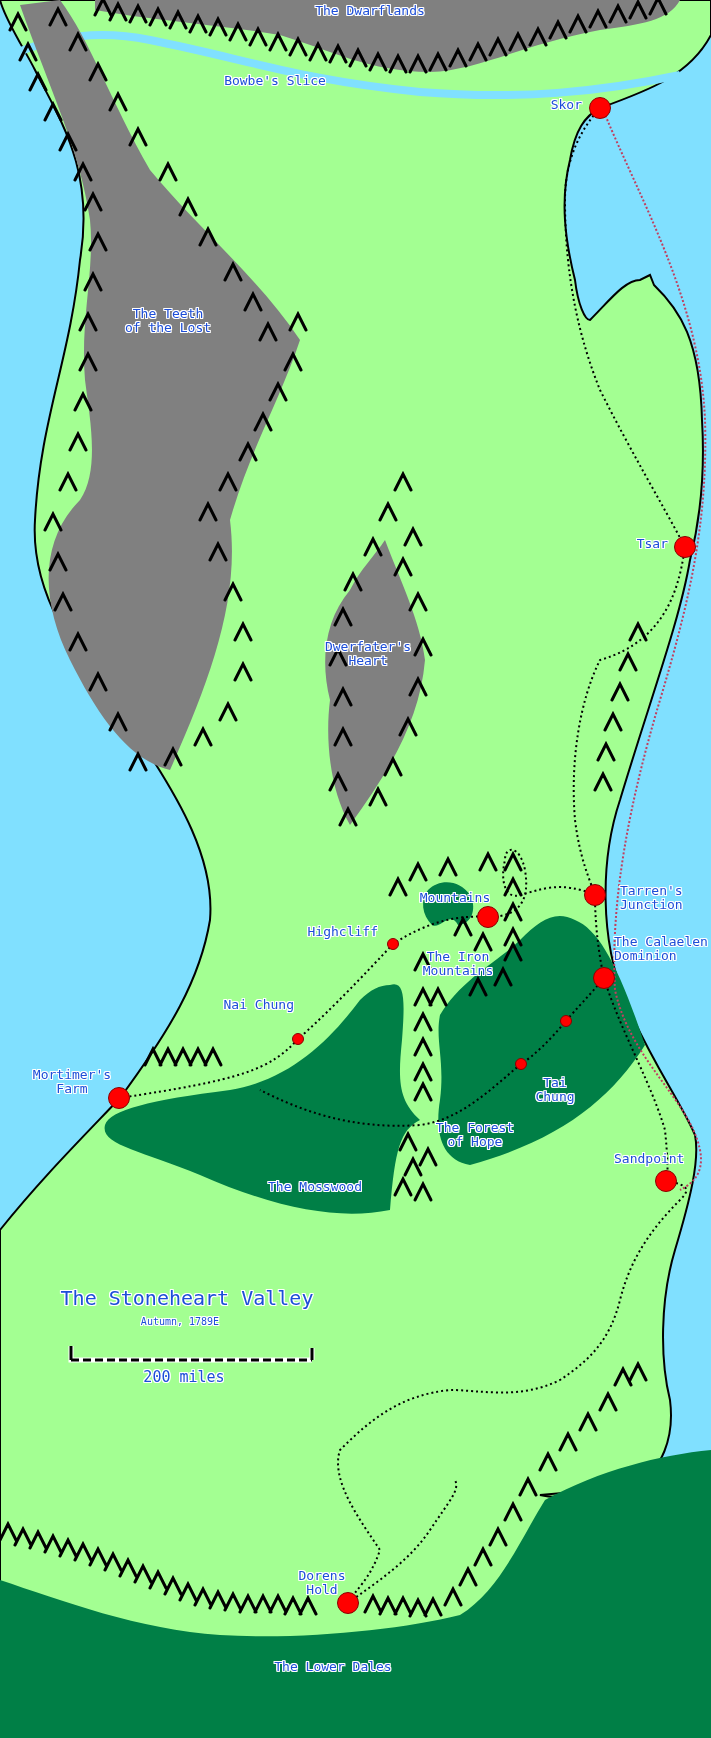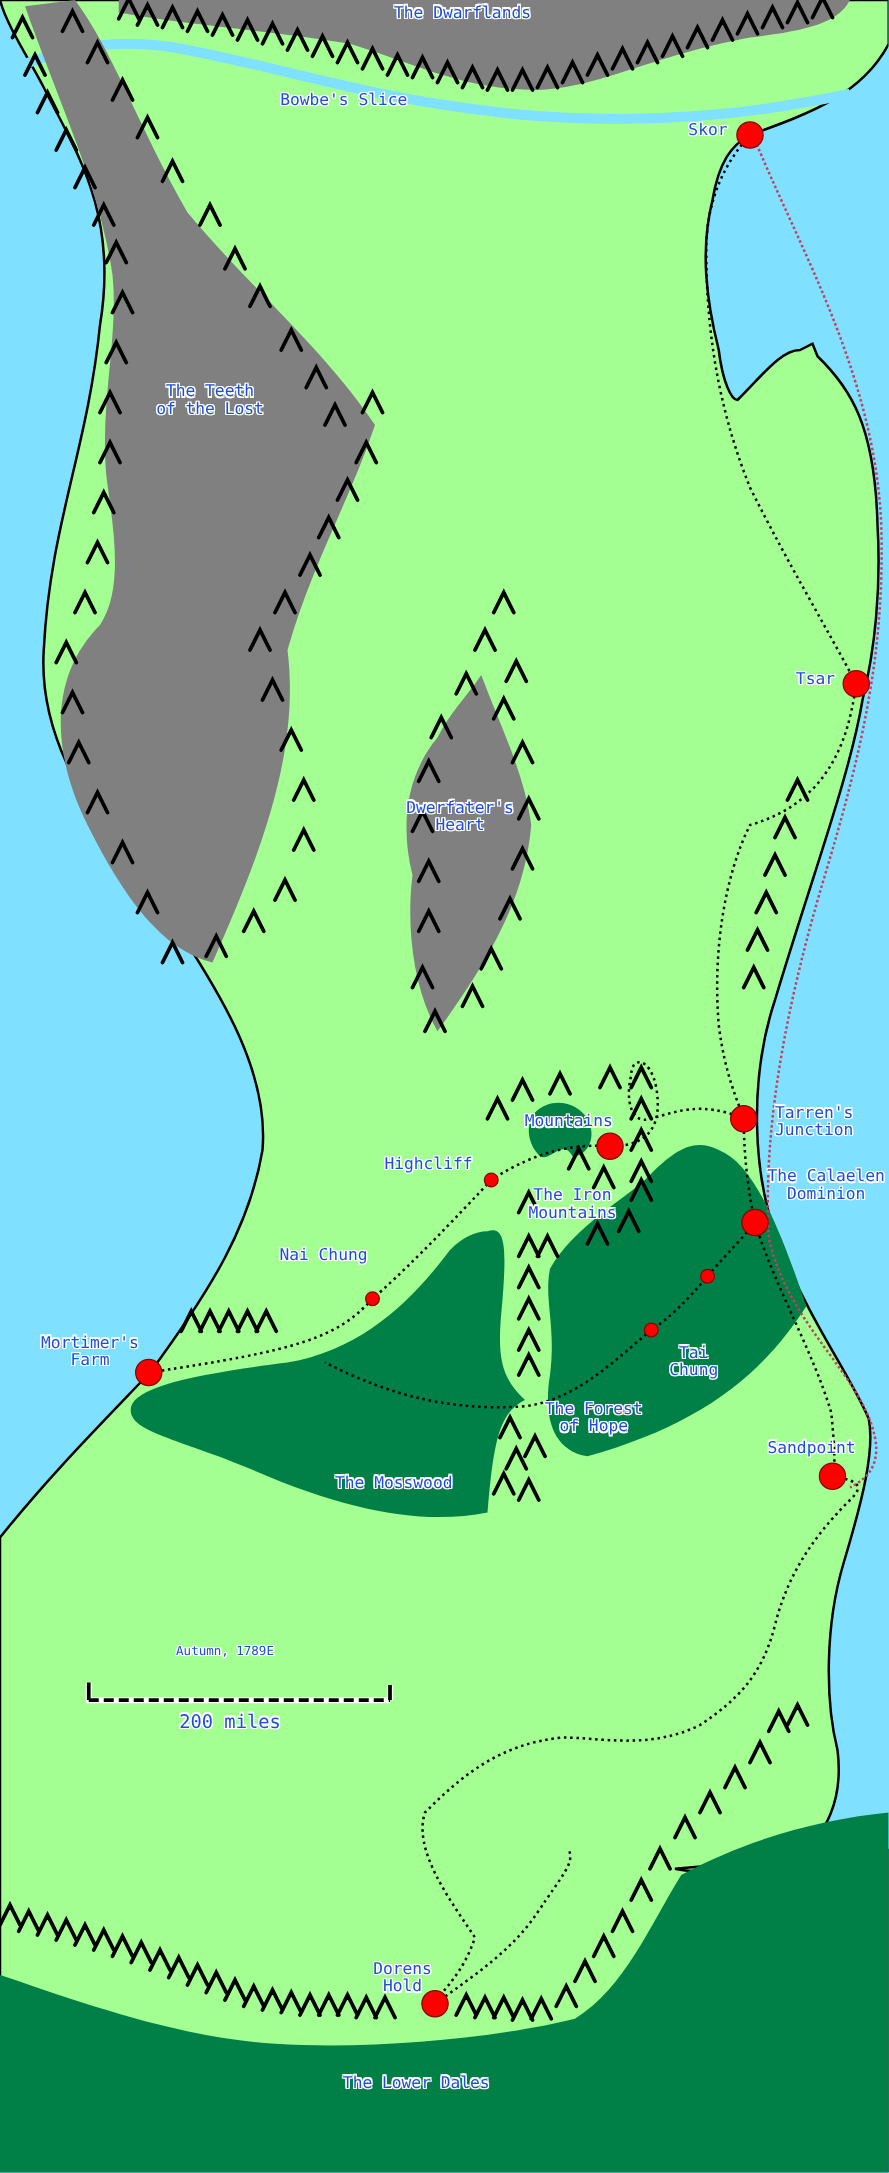--- a/index.html
+++ b/index.html
@@ -9,21 +9,21 @@
       position: absolute;
       font-family: "DejaVu Sans Mono", "Liberation Mono", monospace;
       font-size: 13px;
       line-height: 14px;
       color: #1d4ed8;
       text-align: center;
       white-space: pre;
       text-shadow: -1px -1px 0 #fff, 1px -1px 0 #fff, -1px 1px 0 #fff, 1px 1px 0 #fff, 0 1px 0 #fff, 0 -1px 0 #fff, 1px 0 0 #fff, -1px 0 0 #fff;
       transform: translateX(-50%);
     }
-    .lbl.left { transform: none; text-align: center; }
+    .lbl.left { transform: none; text-align: left; }
     .lbl.right { transform: translateX(-100%); text-align: right; padding-left: 11px; }
     .lbl.title { font-size: 20px; line-height: 22px; font-family: "DejaVu Sans Mono", monospace; }
     .lbl.sub { font-size: 10px; }
     .lbl.scale-text { font-size: 15px; }
     .city { position: absolute; border-radius: 50%; background: #ff0000; border: 1px solid #8b0000; box-sizing: border-box; transform: translate(-50%, -50%); cursor: pointer; }
     .city.big { width: 22px; height: 22px; }
     .city.small { width: 12px; height: 12px; }
   </style>
 </head>
 <body>
@@ -135,20 +135,21 @@
   <div class="lbl left" style="left:572px;top:1023px"></div>
   <div class="lbl" style="left:555px;top:1076px">Tai
 Chung</div>
   <div class="lbl right" style="left:294px;top:998px">Nai Chung</div>
   <div class="lbl" style="left:72px;top:1068px">Mortimer's
 Farm</div>
   <div class="lbl left" style="left:614px;top:1152px">Sandpoint</div>
   <div class="lbl" style="left:322px;top:1569px">Dorens
 Hold</div>
 
+  <div class="lbl title" style="left:187px;top:1287px">The Stoneheart Valley</div>
   <div class="lbl sub" style="left:180px;top:1315px">Autumn, 1789E</div>
   <svg style="position:absolute;left:68px;top:1344px" width="250" height="20">
     <path d="M3,2 L3,16 L244,16 M244,4 L244,16" stroke="#fff" stroke-width="5" fill="none"></path>
     <path d="M3,2 L3,16 M244,4 L244,16" stroke="#000" stroke-width="3" fill="none"></path>
     <path d="M3,16 L244,16" stroke="#000" stroke-width="3" fill="none" stroke-dasharray="8,4"></path>
   </svg>
   <div class="lbl scale-text" style="left:184px;top:1370px">200 miles</div>
 </div>
 
 </body></html>

